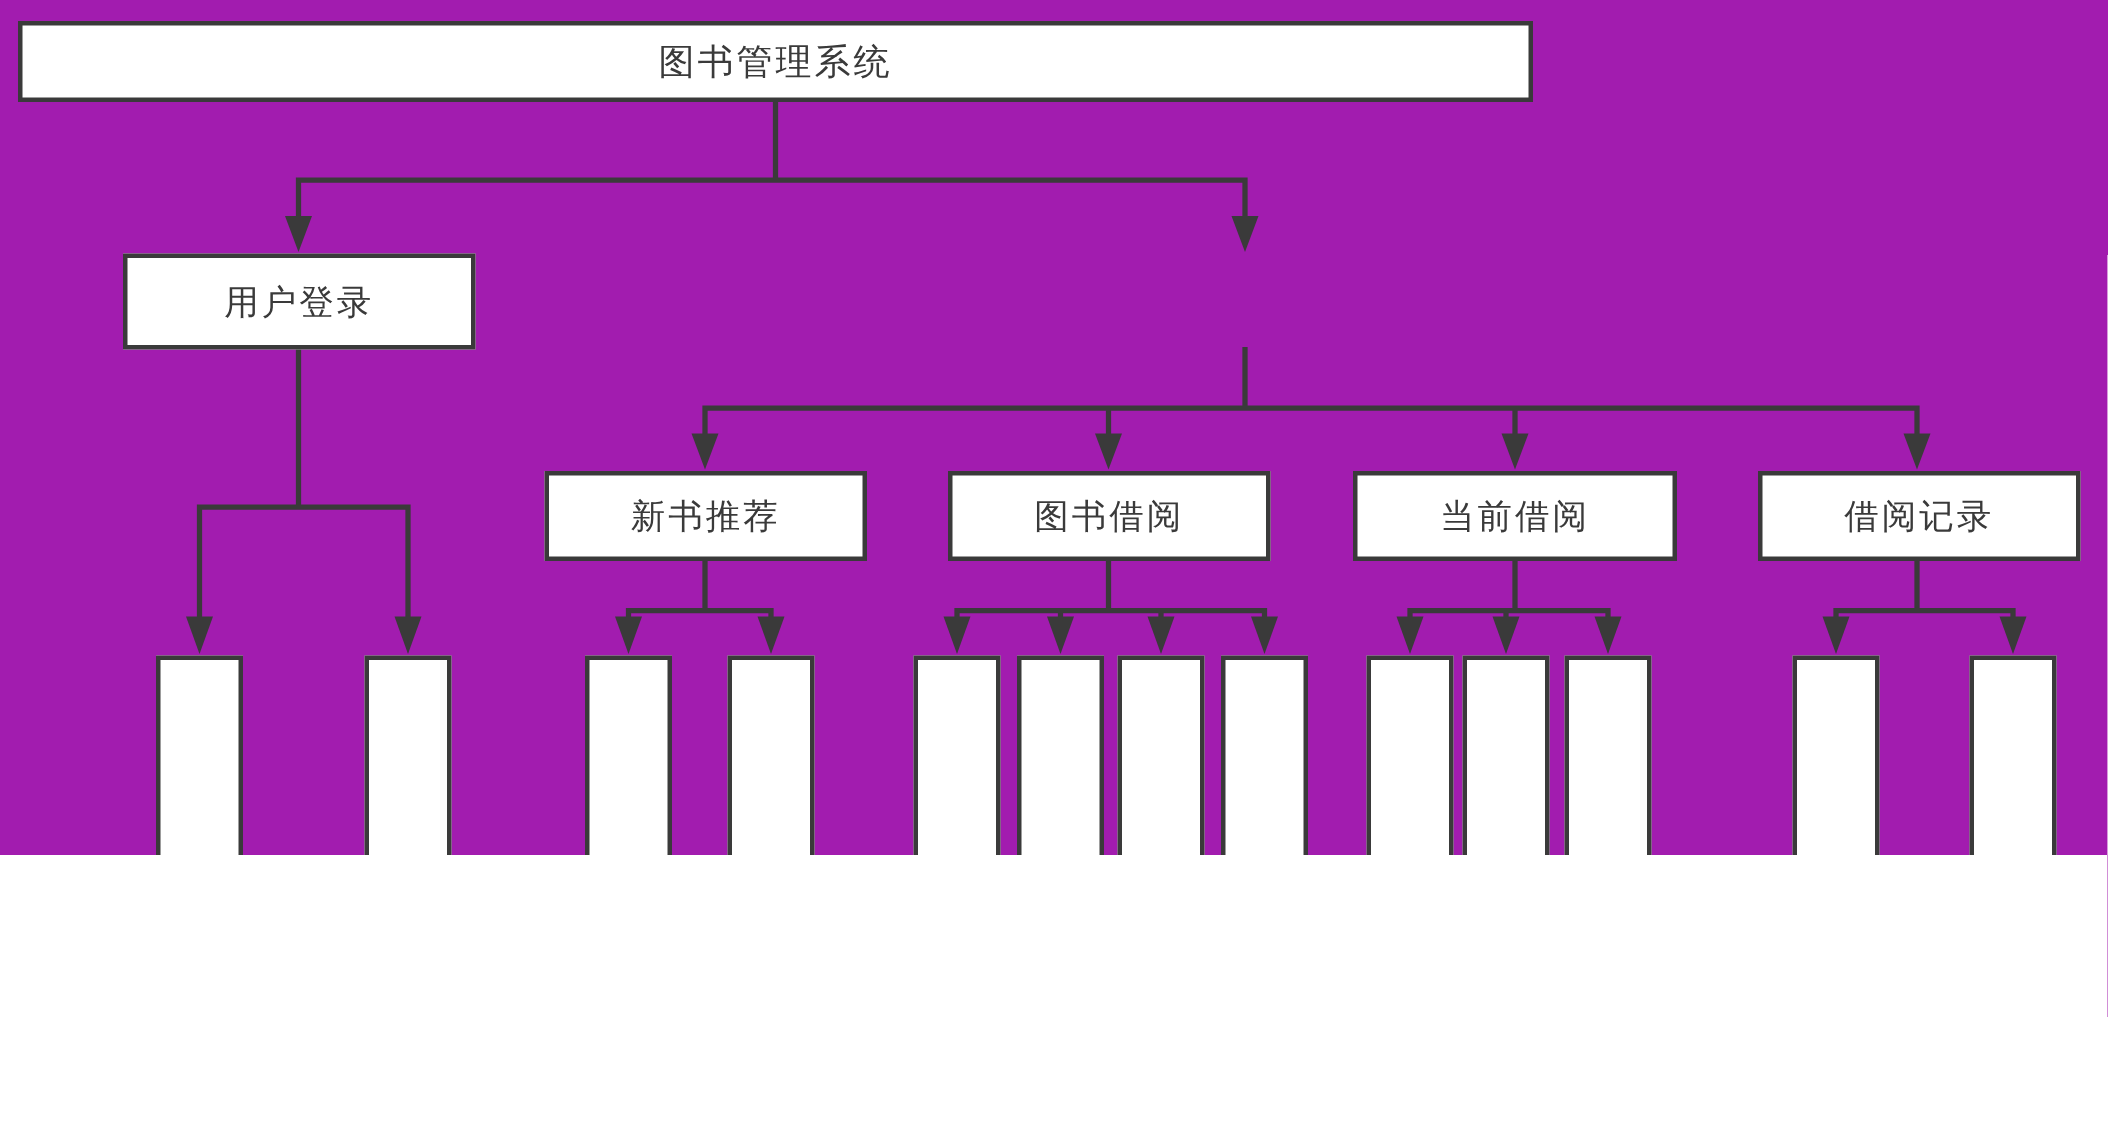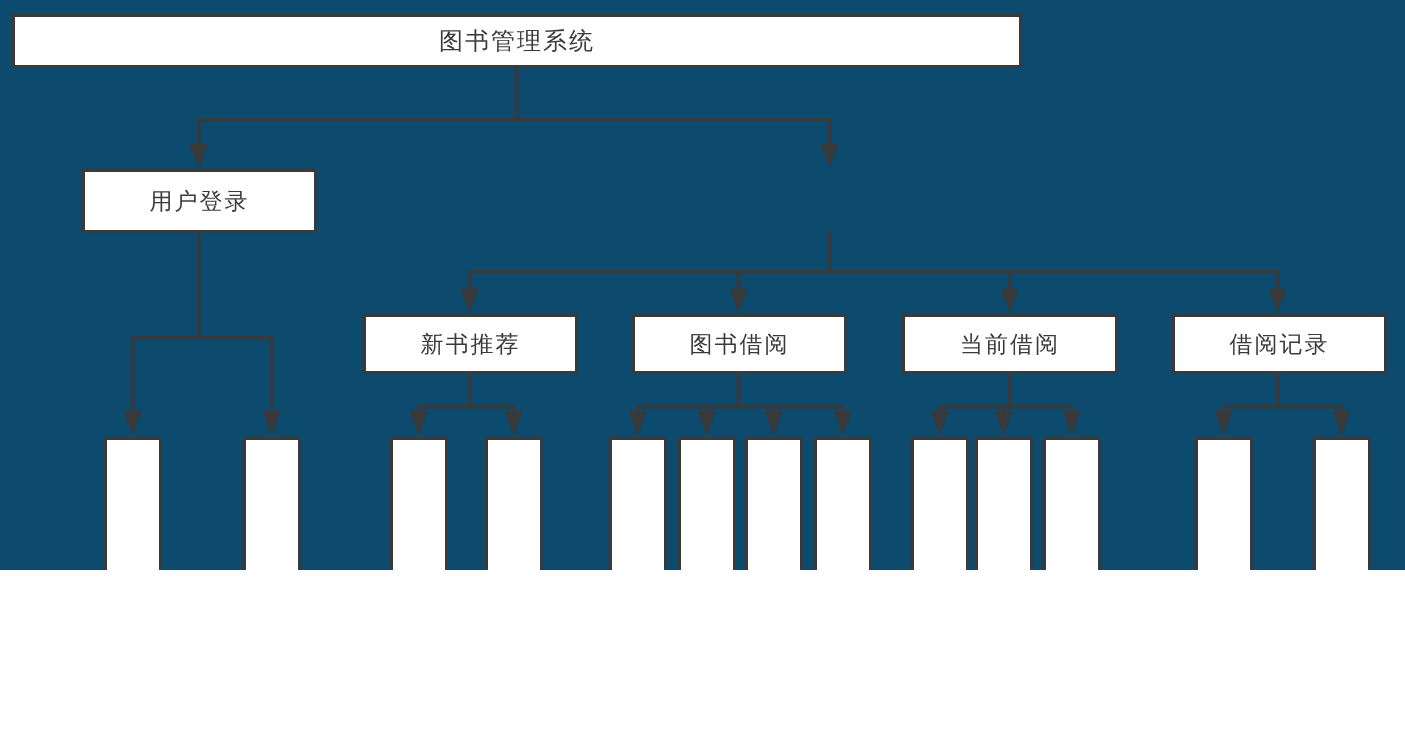--- a/index.html
+++ b/index.html
@@ -4,21 +4,21 @@
 <style>
   html, body {
     margin: 0;
     padding: 0;
     background: #ffffff;
   }
   .stage {
     position: relative;
     width: 1405px;
     height: 570px;
-    background: #0c4a6e;
+    background: #a21caf;
     font-family: Liberation Mono, monospace;
     color: #3a3a3a;
     overflow: hidden;
   }
   .wires {
     position: absolute;
     left: 0;
     top: 0;
     width: 1405px;
     height: 747px;

